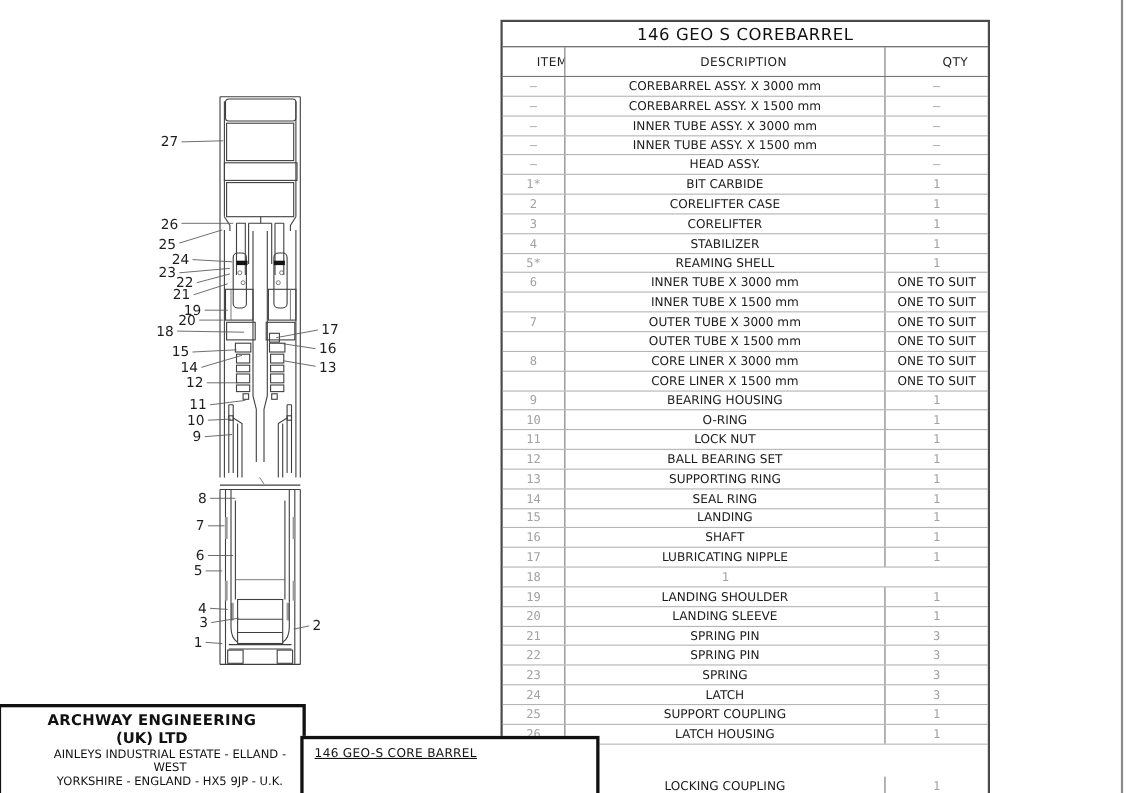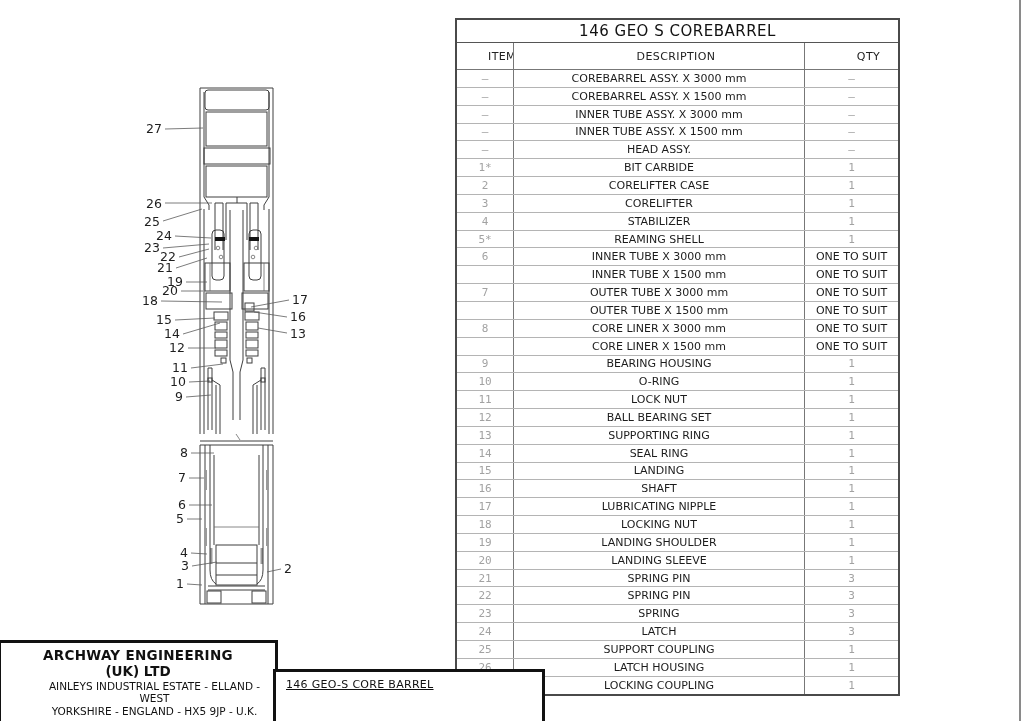--- a/index.html
+++ b/index.html
@@ -9,21 +9,21 @@
   .right-border{position:absolute;left:1019px;top:0;width:2px;height:721px;background:#8a8a8a;}
 
   
   .ptable{position:absolute;left:455px;top:18px;width:441px;border:2px solid #4a4a4a;background:#fff;}
   .ptitle{height:22px;line-height:22px;text-align:center;font-size:15px;color:#111;
           letter-spacing:.5px;border-bottom:1px solid #555;}
   .phead{display:grid;grid-template-columns:57px 1fr 93px;height:26px;border-bottom:1px solid #777;}
   .phead .cell{display:flex;align-items:center;justify-content:center;font-size:11px;color:#222;
                letter-spacing:.4px;padding-left:34px;}
   .prow{display:grid;grid-template-columns:57px 1fr 93px;height:16.85px;border-bottom:1px solid #b4b4b4;}
-  .prow:last-child{border-bottom:none;}
+  .prow:last-child{border-bottom:none;margin-top:29px;}
   .cell{display:flex;align-items:center;justify-content:center;overflow:hidden;white-space:nowrap;}
   .c1,.phead .cell:nth-child(1){border-right:1px solid #777;}
   .c2,.phead .cell:nth-child(2){border-right:1px solid #777;}
   .item{font-family:"DejaVu Sans Mono",monospace;font-size:11px;color:#a2a2a2;}
   .desc{font-size:11px;color:#1c1c1c;}
   .qty{font-family:"DejaVu Sans Mono",monospace;font-size:11px;color:#a2a2a2;}
   .qty.dark{font-family:"DejaVu Sans",sans-serif;color:#1c1c1c;}
 
   
   svg#drawing{position:absolute;left:0;top:0;width:1024px;height:721px;}
@@ -322,21 +322,20 @@
           <div class="cell desc c2">SHAFT</div>
           <div class="cell qty">1</div>
         </div>
         <div class="prow">
           <div class="cell item c1">17</div>
           <div class="cell desc c2">LUBRICATING NIPPLE</div>
           <div class="cell qty">1</div>
         </div>
         <div class="prow">
           <div class="cell item c1">18</div>
-          <div class="cell desc c2">LOCKING NUT</div>
           <div class="cell qty">1</div>
         </div>
         <div class="prow">
           <div class="cell item c1">19</div>
           <div class="cell desc c2">LANDING SHOULDER</div>
           <div class="cell qty">1</div>
         </div>
         <div class="prow">
           <div class="cell item c1">20</div>
           <div class="cell desc c2">LANDING SLEEVE</div>

